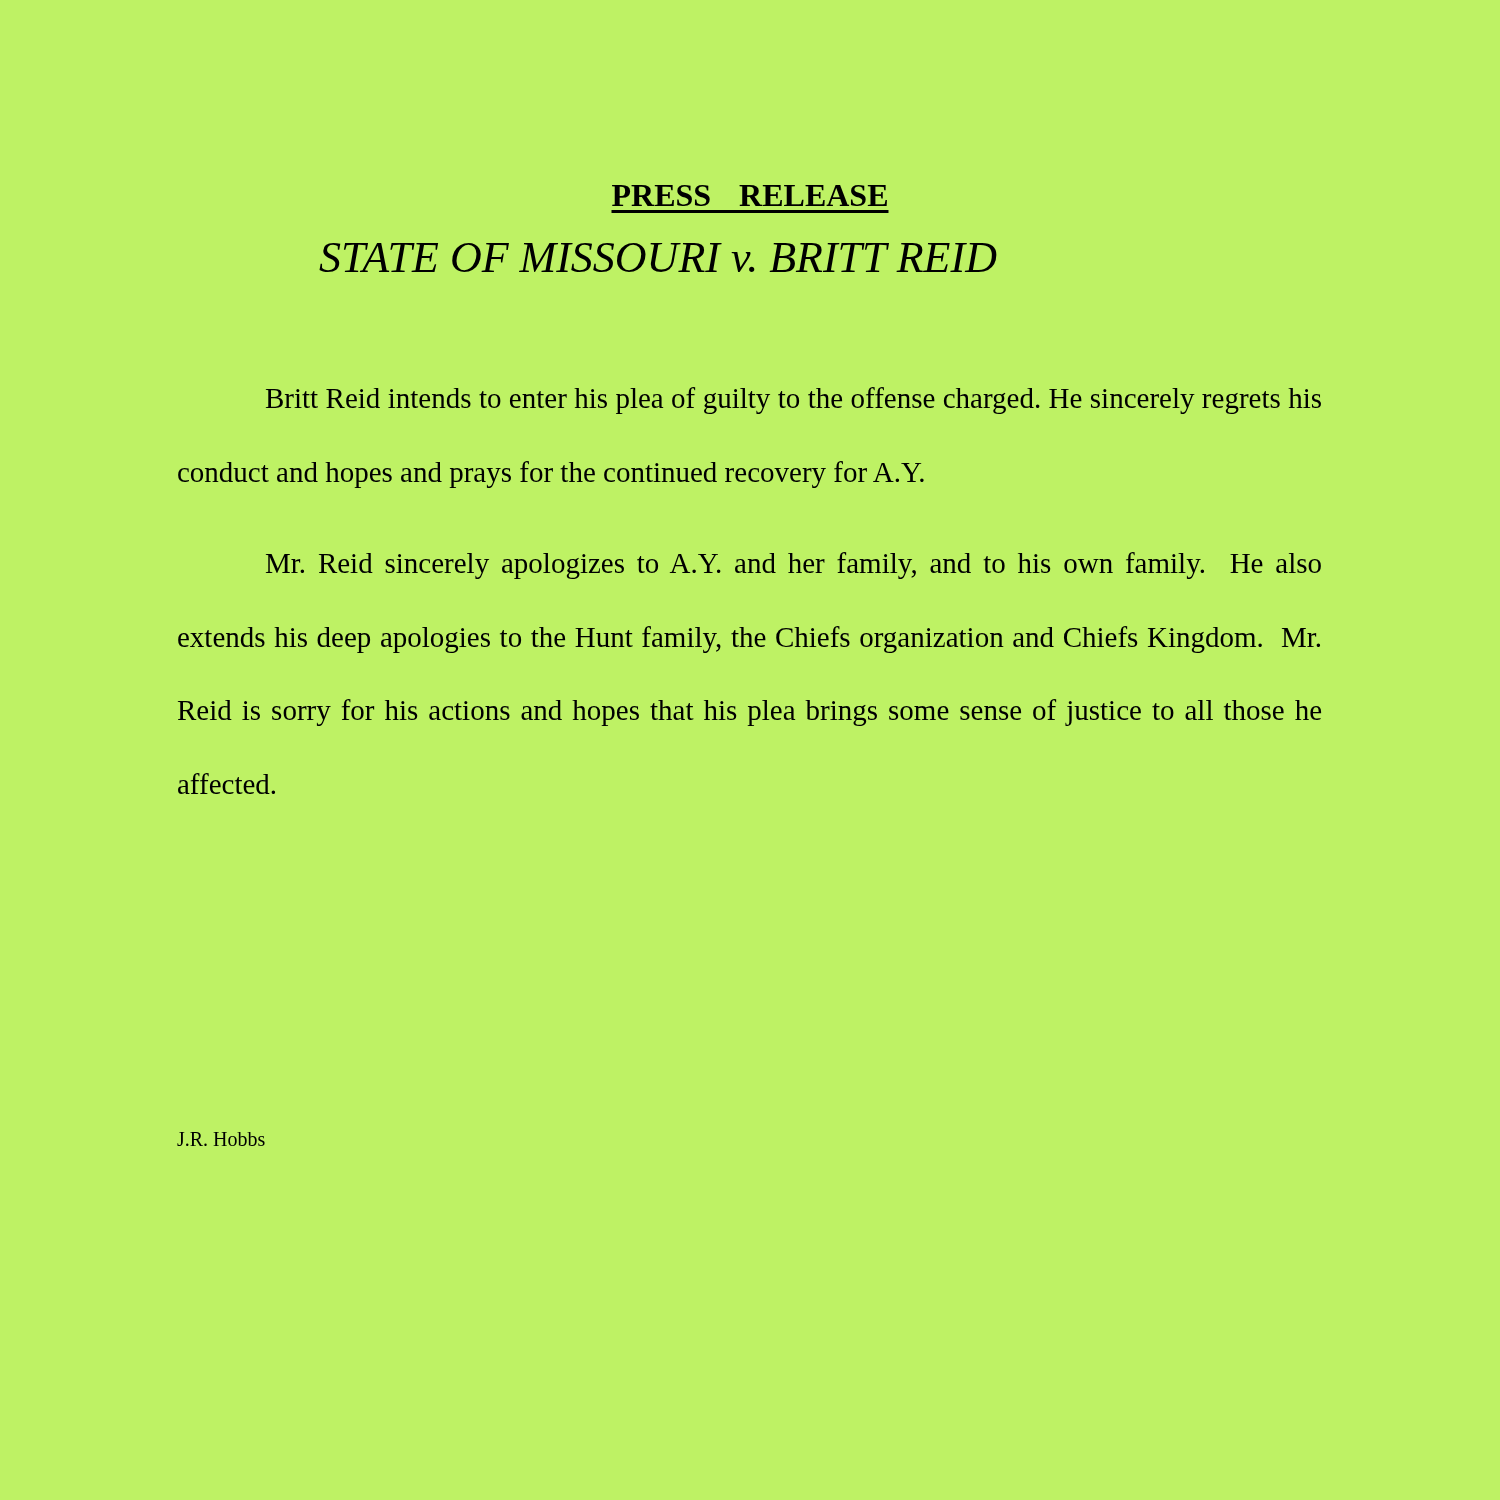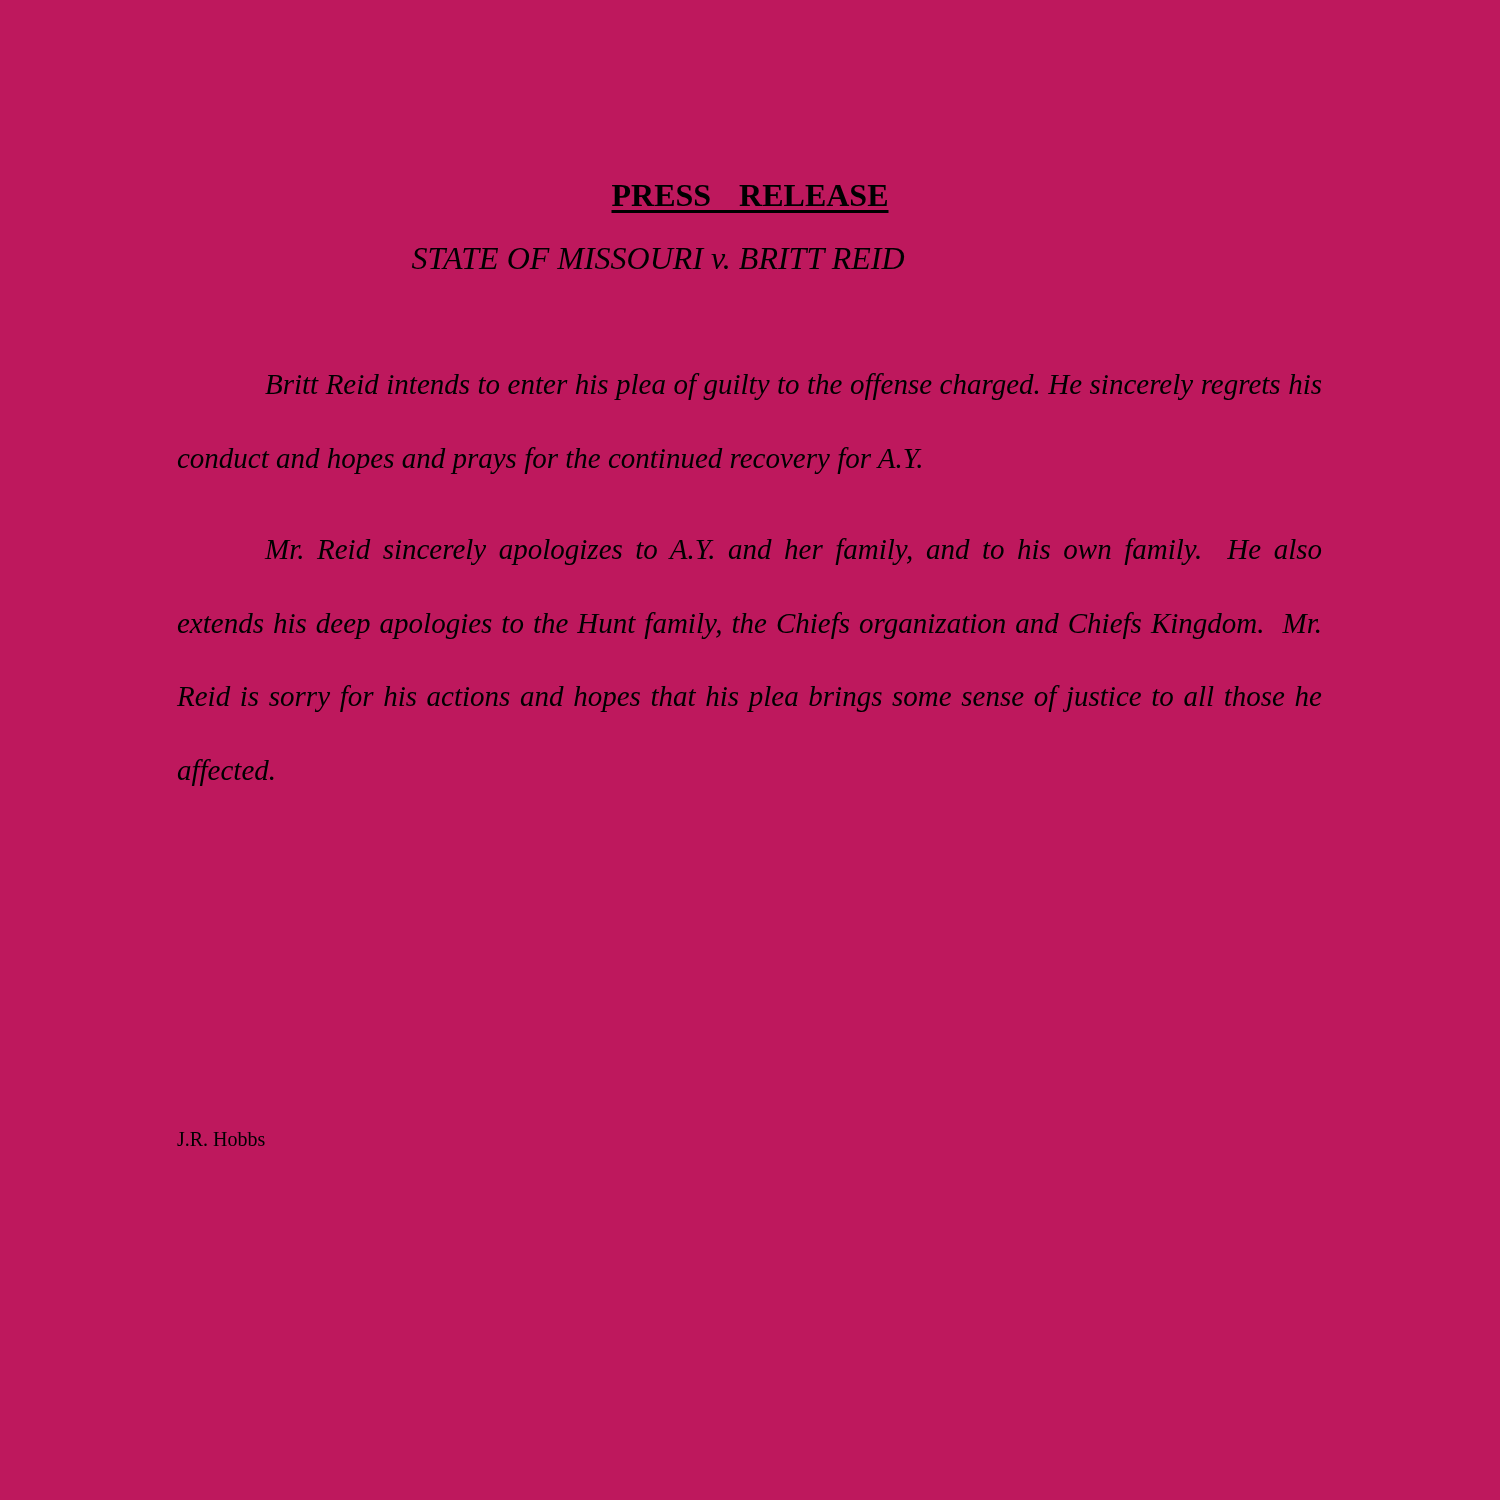--- a/index.html
+++ b/index.html
@@ -13,21 +13,21 @@
       position: relative;
       overflow: hidden;
       font-family: "Liberation Serif", "DejaVu Serif", serif;
       color: #000000;
     }
     .page {
       position: absolute;
       left: 0; top: 0;
       width: 1500px;
       height: 1500px;
-      background: #be185d;
+      background: #bef264;
     }
     .title {
       position: absolute;
       left: 0;
       top: 175px;
       width: 1500px;
       text-align: center;
       font-weight: bold;
       font-size: 32px;
       line-height: 40px;
@@ -36,29 +36,28 @@
       text-underline-offset: 4px;
       word-spacing: 6px;
     }
     .subtitle {
       position: absolute;
       left: 0;
       top: 238px;
       width: 1316px;
       text-align: center;
       font-style: italic;
-      font-size: 32px;
+      font-size: 44px;
       line-height: 40px;
     }
     .body {
       position: absolute;
       left: 177px;
-      top: 348px;
+      top: 362px;
       width: 1145px;
-      font-style: italic;
     }
     .para {
       margin: 0;
       font-size: 29px;
       line-height: 73.5px;
       text-align: justify;
       text-indent: 88px;
     }
     .para + .para {
       margin-top: 18px;

